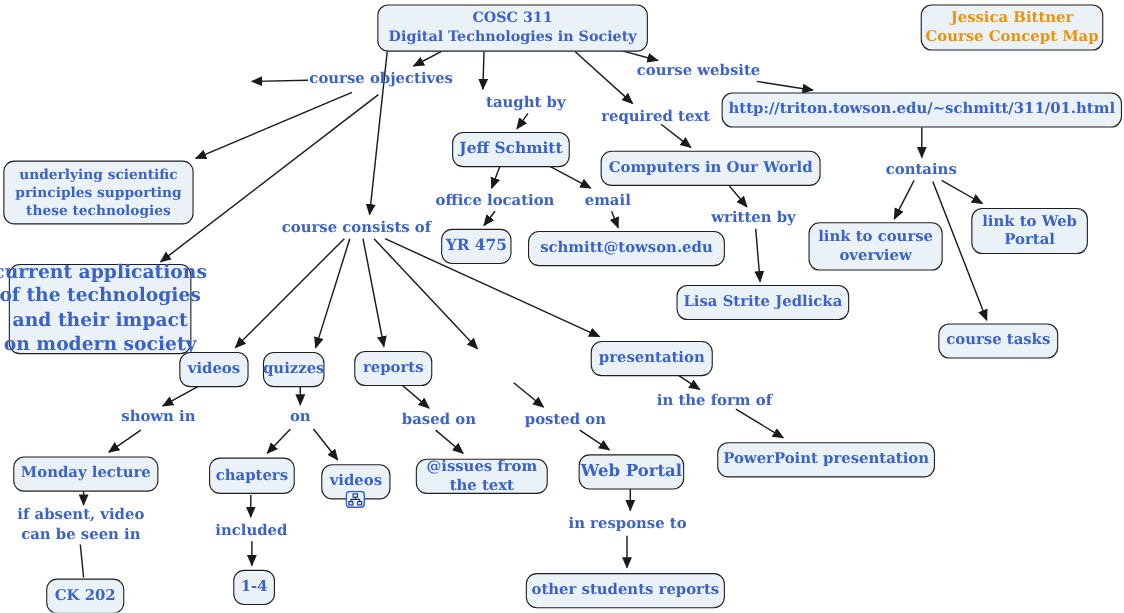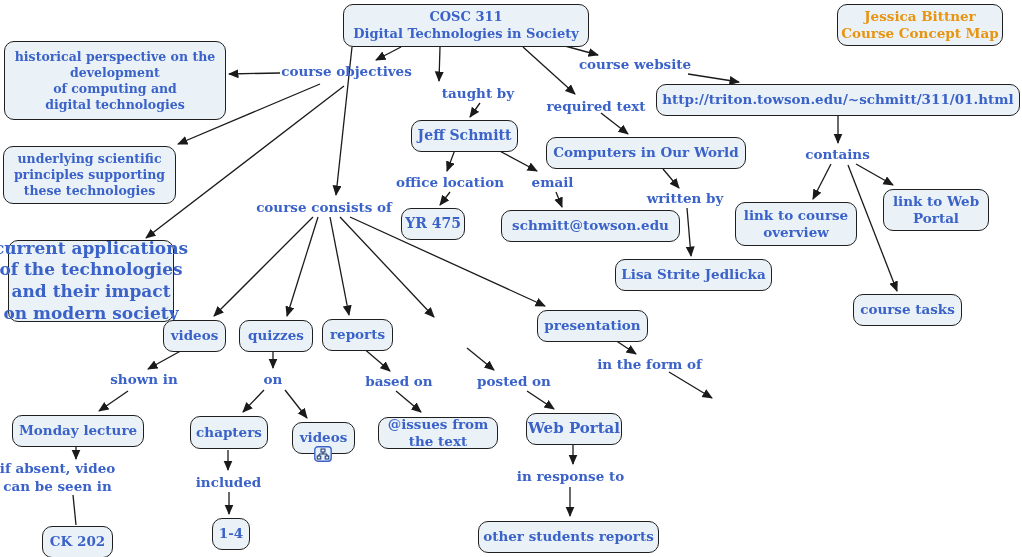--- a/index.html
+++ b/index.html
@@ -78,26 +78,20 @@
       <line x1="669" y1="372" x2="712" y2="398" stroke="#1a1a1a" stroke-width="1.3" marker-end="url(#ah)"></line>
     </svg>
     <div class="node box" style="left: 343px; top: 4px; width: 246px; height: 43px; font-size: 13px;">
       <div class="line">COSC 311</div>
       <div class="line">Digital Technologies in Society</div>
     </div>
     <div class="node box" style="left: 837px; top: 4px; width: 166px; height: 42px; font-size: 13.5px; color: rgb(232, 148, 15);">
       <div class="line">Jessica Bittner</div>
       <div class="line">Course Concept Map</div>
     </div>
-    <div class="node box" style="left: 4px; top: 41px; width: 222px; height: 79px; font-size: 12.5px;">
-      <div class="line">historical perspective on the</div>
-      <div class="line">development</div>
-      <div class="line">of computing and</div>
-      <div class="line">digital technologies</div>
-    </div>
     <div class="node box" style="left: 3px; top: 146px; width: 173px; height: 58px; font-size: 12.5px;">
       <div class="line">underlying scientific</div>
       <div class="line">principles supporting</div>
       <div class="line">these technologies</div>
     </div>
     <div class="node box" style="left: 8px; top: 240px; width: 166px; height: 82px; font-size: 17px;">
       <div class="line">current applications</div>
       <div class="line">of the technologies</div>
       <div class="line">and their impact</div>
       <div class="line">on modern society</div>
@@ -131,21 +125,21 @@
     </div>
     <div class="node label" style="left: 648px; top: 191px; width: 74px; height: 16px;">
       <div class="line">written by</div>
     </div>
     <div class="node label" style="left: 806px; top: 147px; width: 63px; height: 16px;">
       <div class="line">contains</div>
     </div>
     <div class="node box" style="left: 401px; top: 208px; width: 64px; height: 29px; font-size: 14px;">
       <div class="line">YR 475</div>
     </div>
-    <div class="node box" style="left: 501px; top: 210px; width: 179px; height: 30px; font-size: 13.5px;">
+    <div class="node box" style="left: 480px; top: 210px; width: 179px; height: 30px; font-size: 13.5px;">
       <div class="line">schmitt@towson.edu</div>
     </div>
     <div class="node box" style="left: 735px; top: 202px; width: 122px; height: 44px; font-size: 13.5px;">
       <div class="line">link to course</div>
       <div class="line">overview</div>
     </div>
     <div class="node box" style="left: 883px; top: 189px; width: 106px; height: 42px; font-size: 13.5px;">
       <div class="line">link to Web</div>
       <div class="line">Portal</div>
     </div>
@@ -154,36 +148,36 @@
     </div>
     <div class="node box" style="left: 853px; top: 294px; width: 109px; height: 28px; font-size: 13.5px;">
       <div class="line">course tasks</div>
     </div>
     <div class="node label" style="left: 258px; top: 199px; width: 132px; height: 17px;">
       <div class="line">course consists of</div>
     </div>
     <div class="node box" style="left: 163px; top: 320px; width: 63px; height: 27px; font-size: 13.5px;">
       <div class="line">videos</div>
     </div>
-    <div class="node box" style="left: 239px; top: 320px; width: 74px; height: 27px; font-size: 13.5px;">
+    <div class="node box" style="left: 239px; top: 320px; width: 56px; height: 27px; font-size: 13.5px;">
       <div class="line">quizzes</div>
     </div>
     <div class="node box" style="left: 322px; top: 319px; width: 71px; height: 27px; font-size: 13.5px;">
       <div class="line">reports</div>
     </div>
     <div class="node box" style="left: 537px; top: 310px; width: 111px; height: 27px; font-size: 13.5px;">
       <div class="line">presentation</div>
     </div>
     <div class="node label" style="left: 111px; top: 372px; width: 66px; height: 16px;">
       <div class="line">shown in</div>
     </div>
     <div class="node box" style="left: 12px; top: 415px; width: 132px; height: 28px; font-size: 13.5px;">
       <div class="line">Monday lecture</div>
     </div>
-    <div class="node label" style="left: 0; top: 461px; width: 115px; height: 33px; justify-content: center;">
+    <div class="node label" style="left: 16px; top: 461px; width: 115px; height: 33px; justify-content: center;">
       <div class="line">if absent, video</div>
       <div class="line">can be seen in</div>
     </div>
     <div class="node box" style="left: 42px; top: 526px; width: 71px; height: 27px; font-size: 13.5px;">
       <div class="line">CK 202</div>
     </div>
     <div class="node label" style="left: 259px; top: 372px; width: 28px; height: 16px;">
       <div class="line">on</div>
     </div>
     <div class="node box" style="left: 190px; top: 416px; width: 78px; height: 33px; font-size: 13.5px;">
@@ -222,13 +216,16 @@
     </div>
     <div class="node label" style="left: 518px; top: 469px; width: 105px; height: 16px;">
       <div class="line">in response to</div>
     </div>
     <div class="node box" style="left: 478px; top: 521px; width: 181px; height: 29px; font-size: 13.5px;">
       <div class="line">other students reports</div>
     </div>
     <div class="node label" style="left: 598px; top: 357px; width: 103px; height: 16px;">
       <div class="line">in the form of</div>
     </div>
+    <div class="node box" style="left: 652px; top: 402px; width: 198px; height: 31px; font-size: 13.5px;">
+      <div class="line">PowerPoint presentation</div>
+    </div>
   </div>
 
 </body></html>

